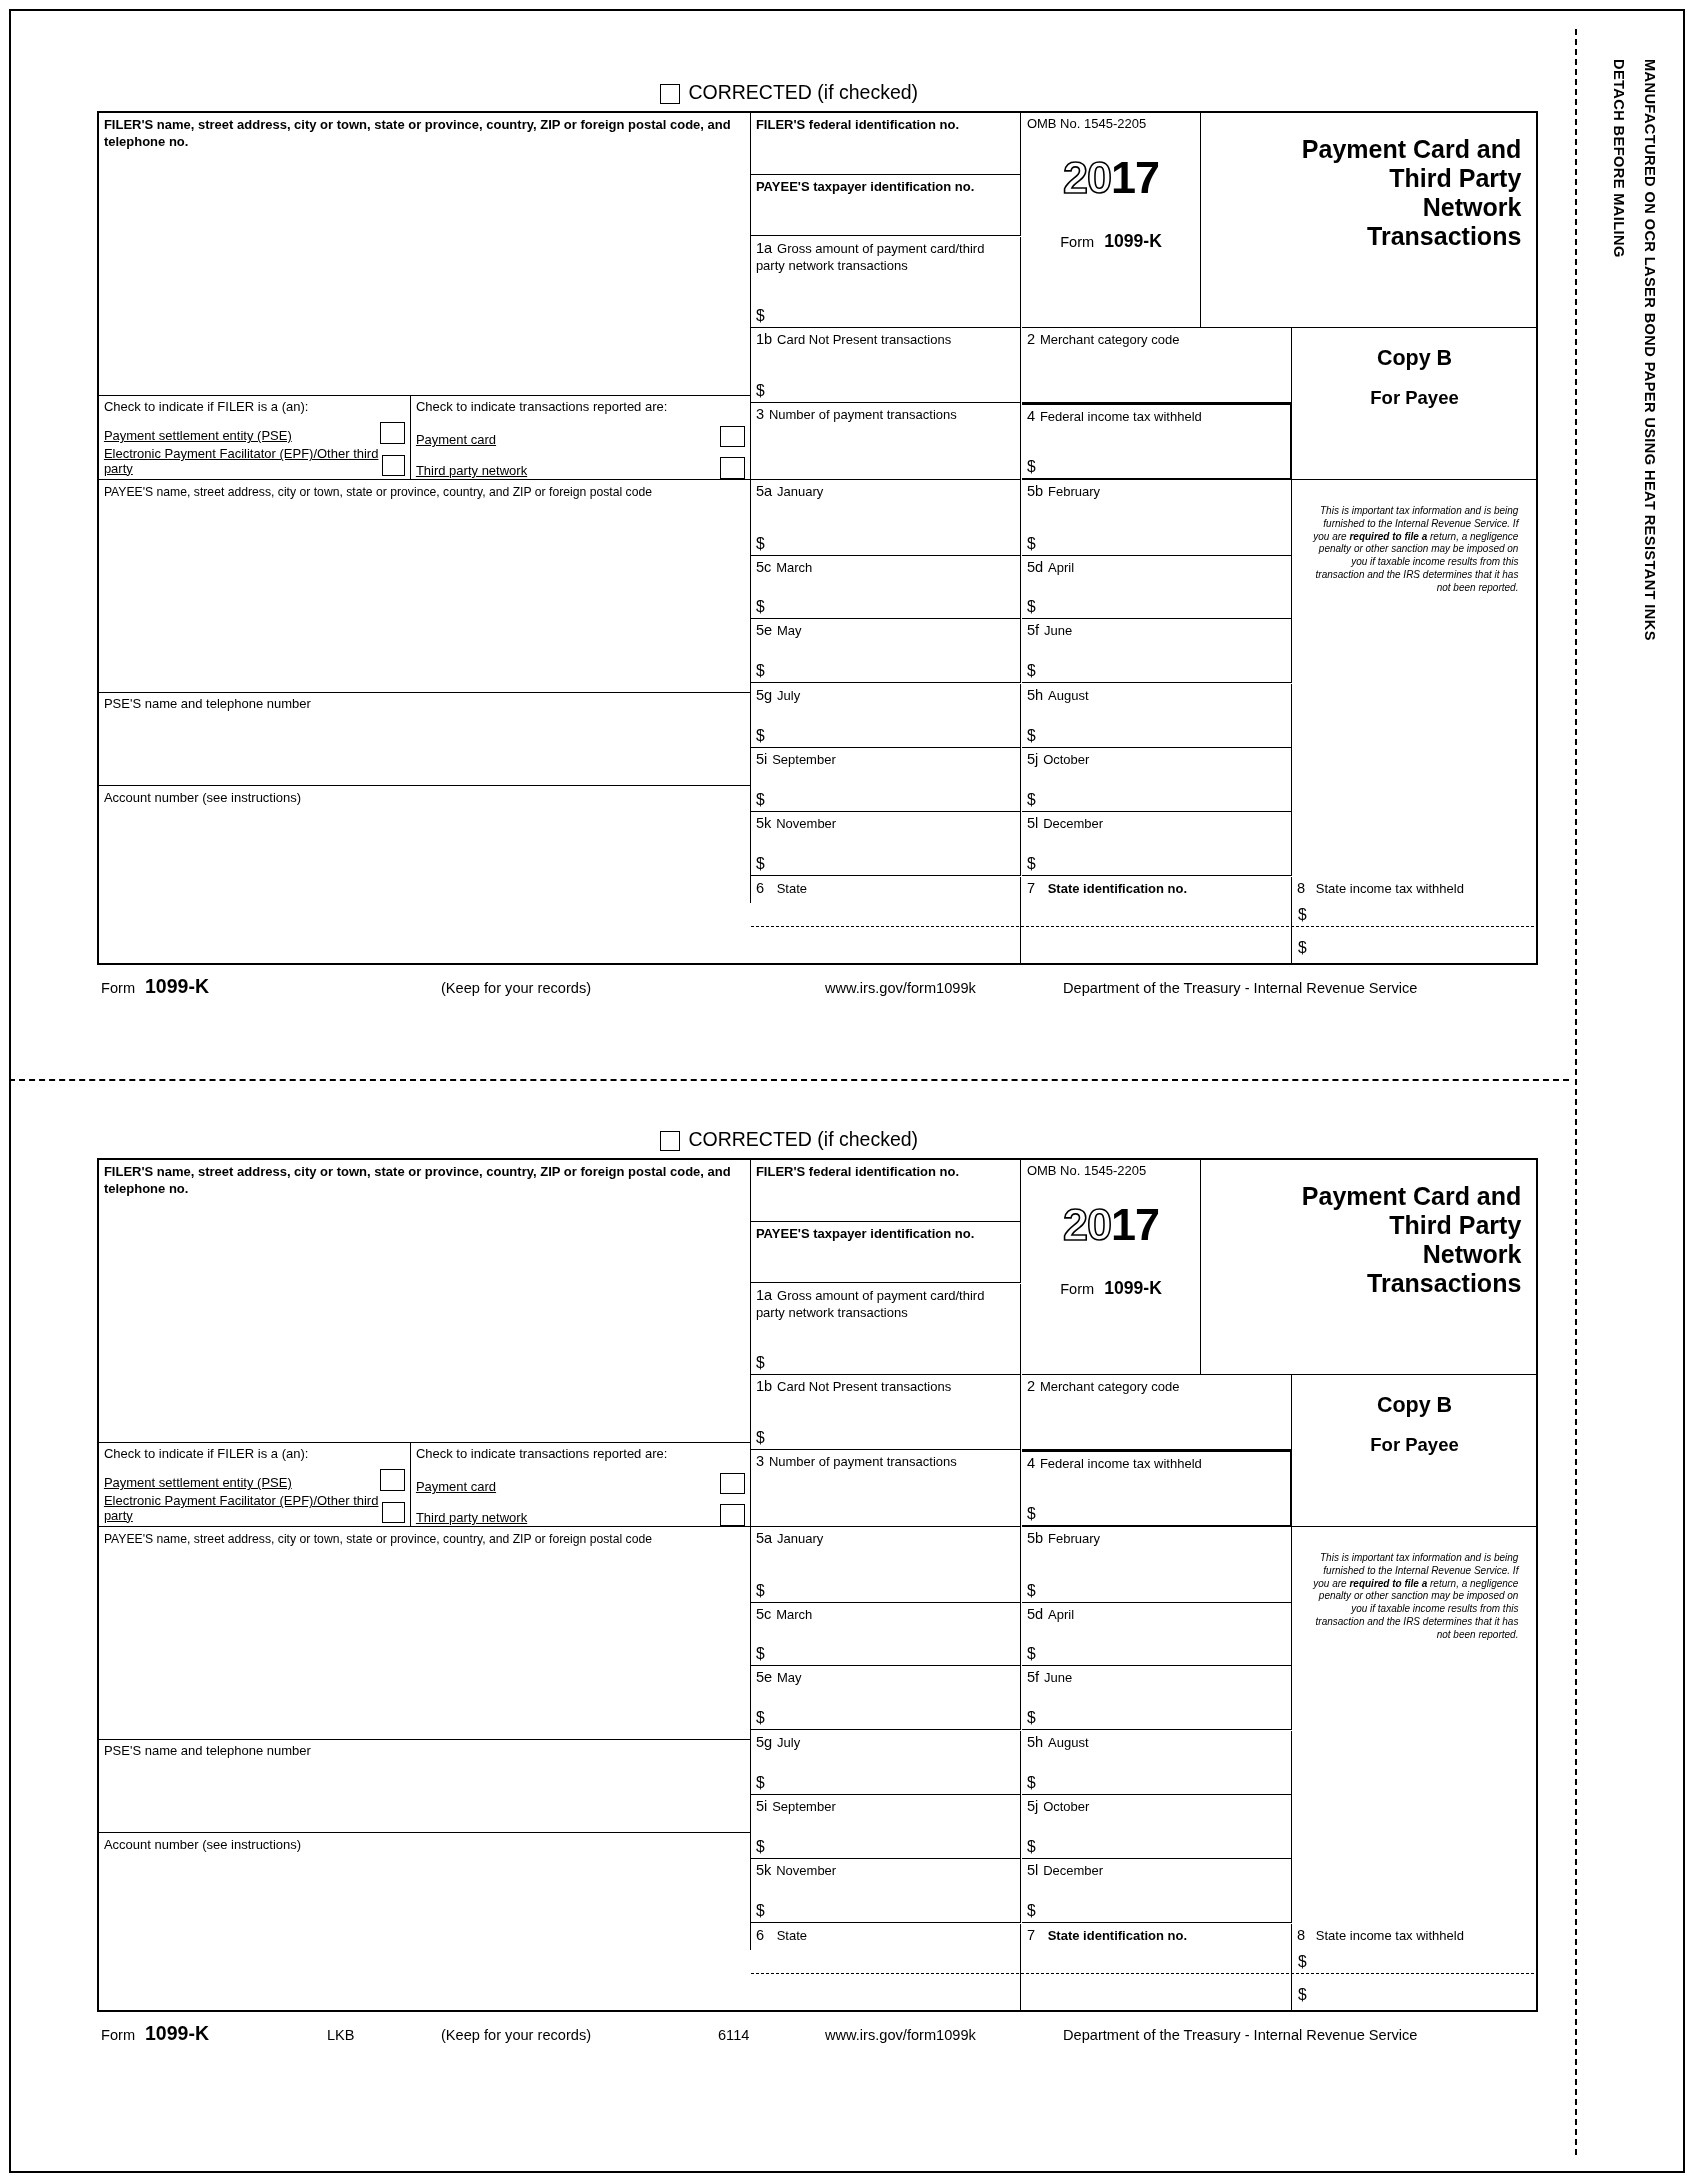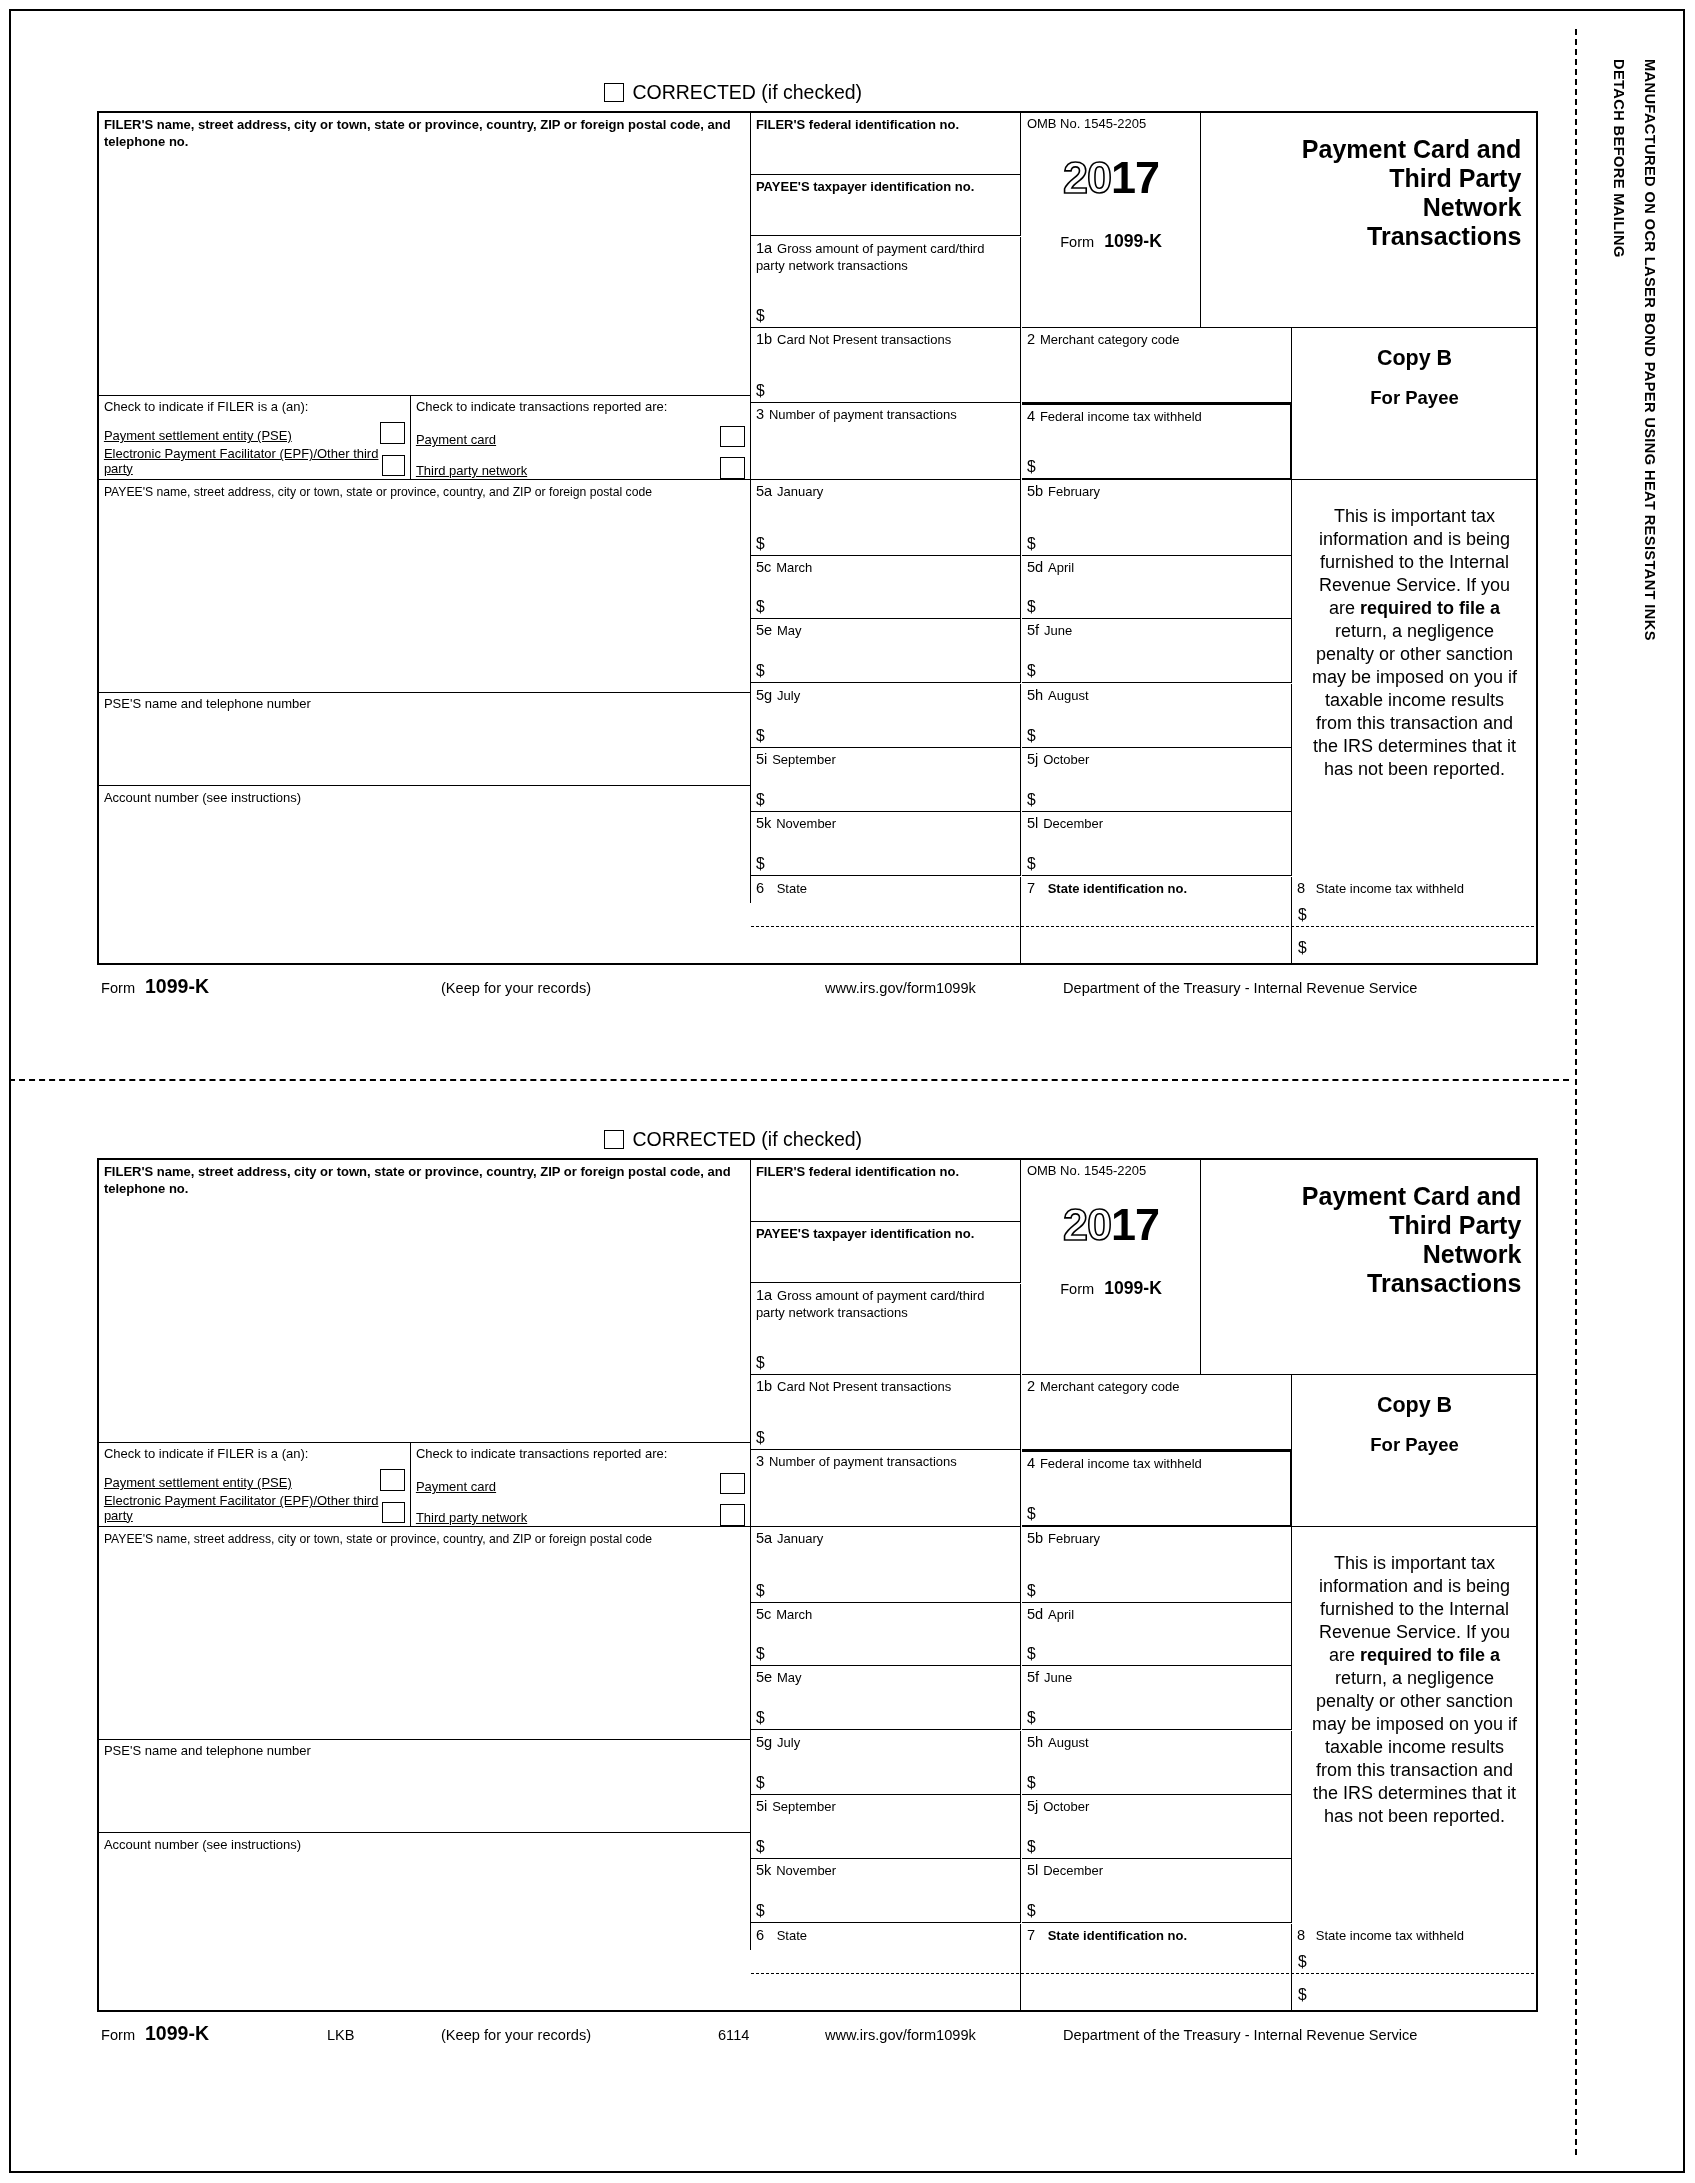--- a/index.html
+++ b/index.html
@@ -13,21 +13,21 @@
   .vcut{position:absolute;top:29px;bottom:29px;width:0;border-left:2.9px dashed #000;}
   
   .hcut{position:absolute;left:8.8px;width:1560px;height:0;border-top:2.9px dashed #000;}
 
   
   .vtext{position:absolute;transform-origin:left top;writing-mode:vertical-rl;white-space:nowrap;
          font-size:14.6px;font-weight:bold;letter-spacing:0.4px;}
 
   
   .form{position:absolute;width:1438px;}
-  .corrected{position:absolute;left:604px;font-size:19.5px;display:flex;align-items:center;gap:8.8px;}
+  .corrected{position:absolute;left:660px;font-size:19.5px;display:flex;align-items:flex-end;gap:8.8px;}
   .cbox{width:17.6px;height:17.6px;border:1.6px solid #000;display:inline-block;}
 
   .grid{position:absolute;left:97px;width:1441px;border:2px solid #000;box-sizing:border-box;}
 
   .cell{position:absolute;box-sizing:border-box;padding:2.9px 4.9px;font-size:14.6px;line-height:1.18;}
   .bb{border-bottom:1.5px solid #000;}
   .br{border-right:1.5px solid #000;}
   .b2t{border-top:2.1px solid #000;}
   .b2b{border-bottom:2.1px solid #000;}
   .b2r{border-right:2.1px solid #000;}
@@ -38,21 +38,21 @@
   .boxno{font-weight:normal;margin-right:4.9px;}
 
   .checkline{display:flex;align-items:flex-end;justify-content:space-between;text-decoration:underline;}
   .ckbox{width:25px;height:21.5px;border:1.6px solid #000;box-sizing:border-box;}
 
   .title{text-align:right;font-weight:bold;font-size:25px;line-height:1.17;padding-right:9.8px;}
   .year{font-size:45px;font-weight:bold;letter-spacing:-1px;}
   .year .hollow{color:#fff;-webkit-text-stroke:1.6px #000;text-shadow:0 0 0 #000;}
   .copyb{text-align:center;font-weight:bold;font-size:21.5px;}
   .forpayee{text-align:center;font-weight:bold;font-size:18.5px;}
-  .notice{font-size:18px;text-align:center;line-height:1.28;padding:0 13.7px;}
+  .notice{font-size:10px;text-align:right;line-height:1.28;padding:0 13.7px;font-style:italic;}
 
   .footrow{position:absolute;font-size:14.6px;}
   .dashline{position:absolute;border-top:1.6px dashed #000;}
 </style>
 </head>
 <body>
 
 <div class="page">
 
   <div class="pageborder"></div>

